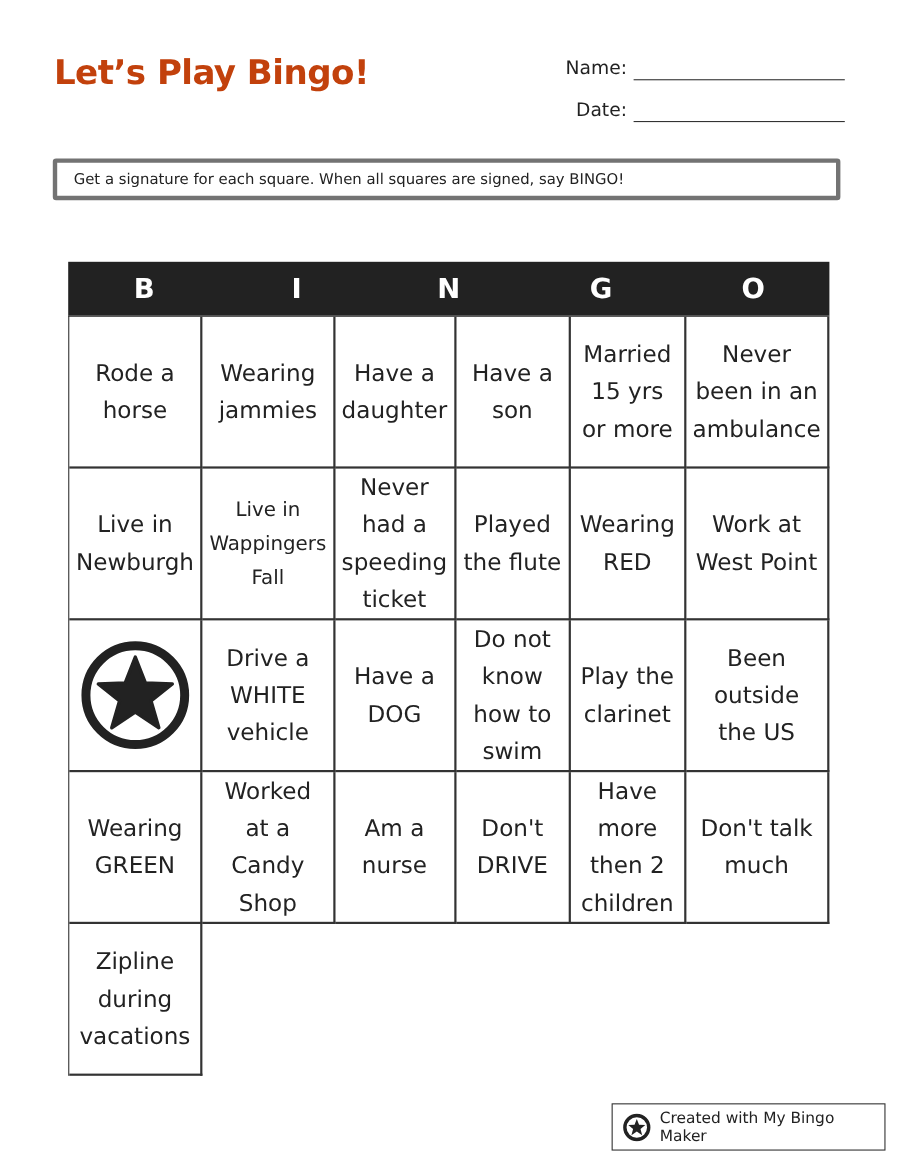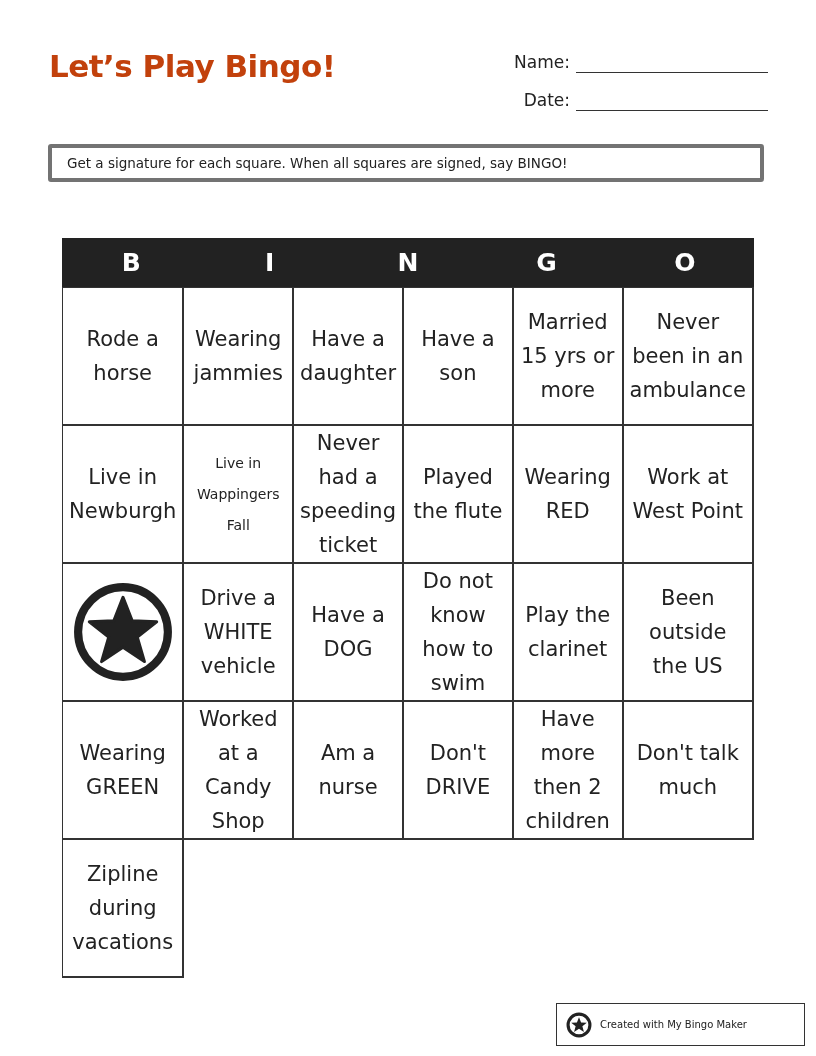--- a/index.html
+++ b/index.html
@@ -9,23 +9,23 @@
   .field .lbl { font-size:17px; color:#222; margin-right:6px; }
   .field .line { width:192px; border-bottom:1.3px solid #333; height:20px; }
   .field.name { top:52px; }
   .field.date { top:90px; }
   .instructions { position:absolute; left:48px; top:144px; width:716px; height:38px; border:4px solid #737373; border-radius:3px; box-sizing:border-box; display:flex; align-items:center; padding-left:15px; font-size:13.5px; color:#222; }
   .board { position:absolute; left:62px; top:238px; width:692px; }
   .hdr { display:grid; grid-template-columns:repeat(5, 1fr); background:#222; height:49px; }
   .hdr div { color:#fff; font-weight:bold; font-size:25px; display:flex; align-items:center; justify-content:center; }
   .grid { display:grid; grid-template-columns:repeat(6, 1fr); grid-template-rows:repeat(5, 138px); border-left:1.5px solid #333; border-top:1.5px solid #333; }
   .cell { border-right:2px solid #333; border-bottom:2px solid #333; display:flex; align-items:center; justify-content:center; text-align:center; font-size:21px; line-height:34px; padding:0 6px; color:#222; box-sizing:border-box; }
-  .cell.small { font-size:14px; line-height:31px; }
+  .cell.small { font-size:18px; line-height:31px; }
   .free svg { width:102px; height:102px; }
-  .footer { position:absolute; left:556px; top:1003px; width:249px; height:43px; border:1.5px solid #333; box-sizing:border-box; display:flex; align-items:center; padding-left:9px; font-size:10px; color:#222; }
+  .footer { position:absolute; left:556px; top:1003px; width:249px; height:43px; border:1.5px solid #333; box-sizing:border-box; display:flex; align-items:center; padding-left:9px; font-size:14px; color:#222; }
   .footer svg { width:26px; height:26px; margin-right:8px; }
 </style>
 </head>
 <body>
 
 <div class="title">Let’s Play Bingo!</div>
 
 <div class="field name">
   <span class="lbl">Name:</span>
   <span class="line"></span>

